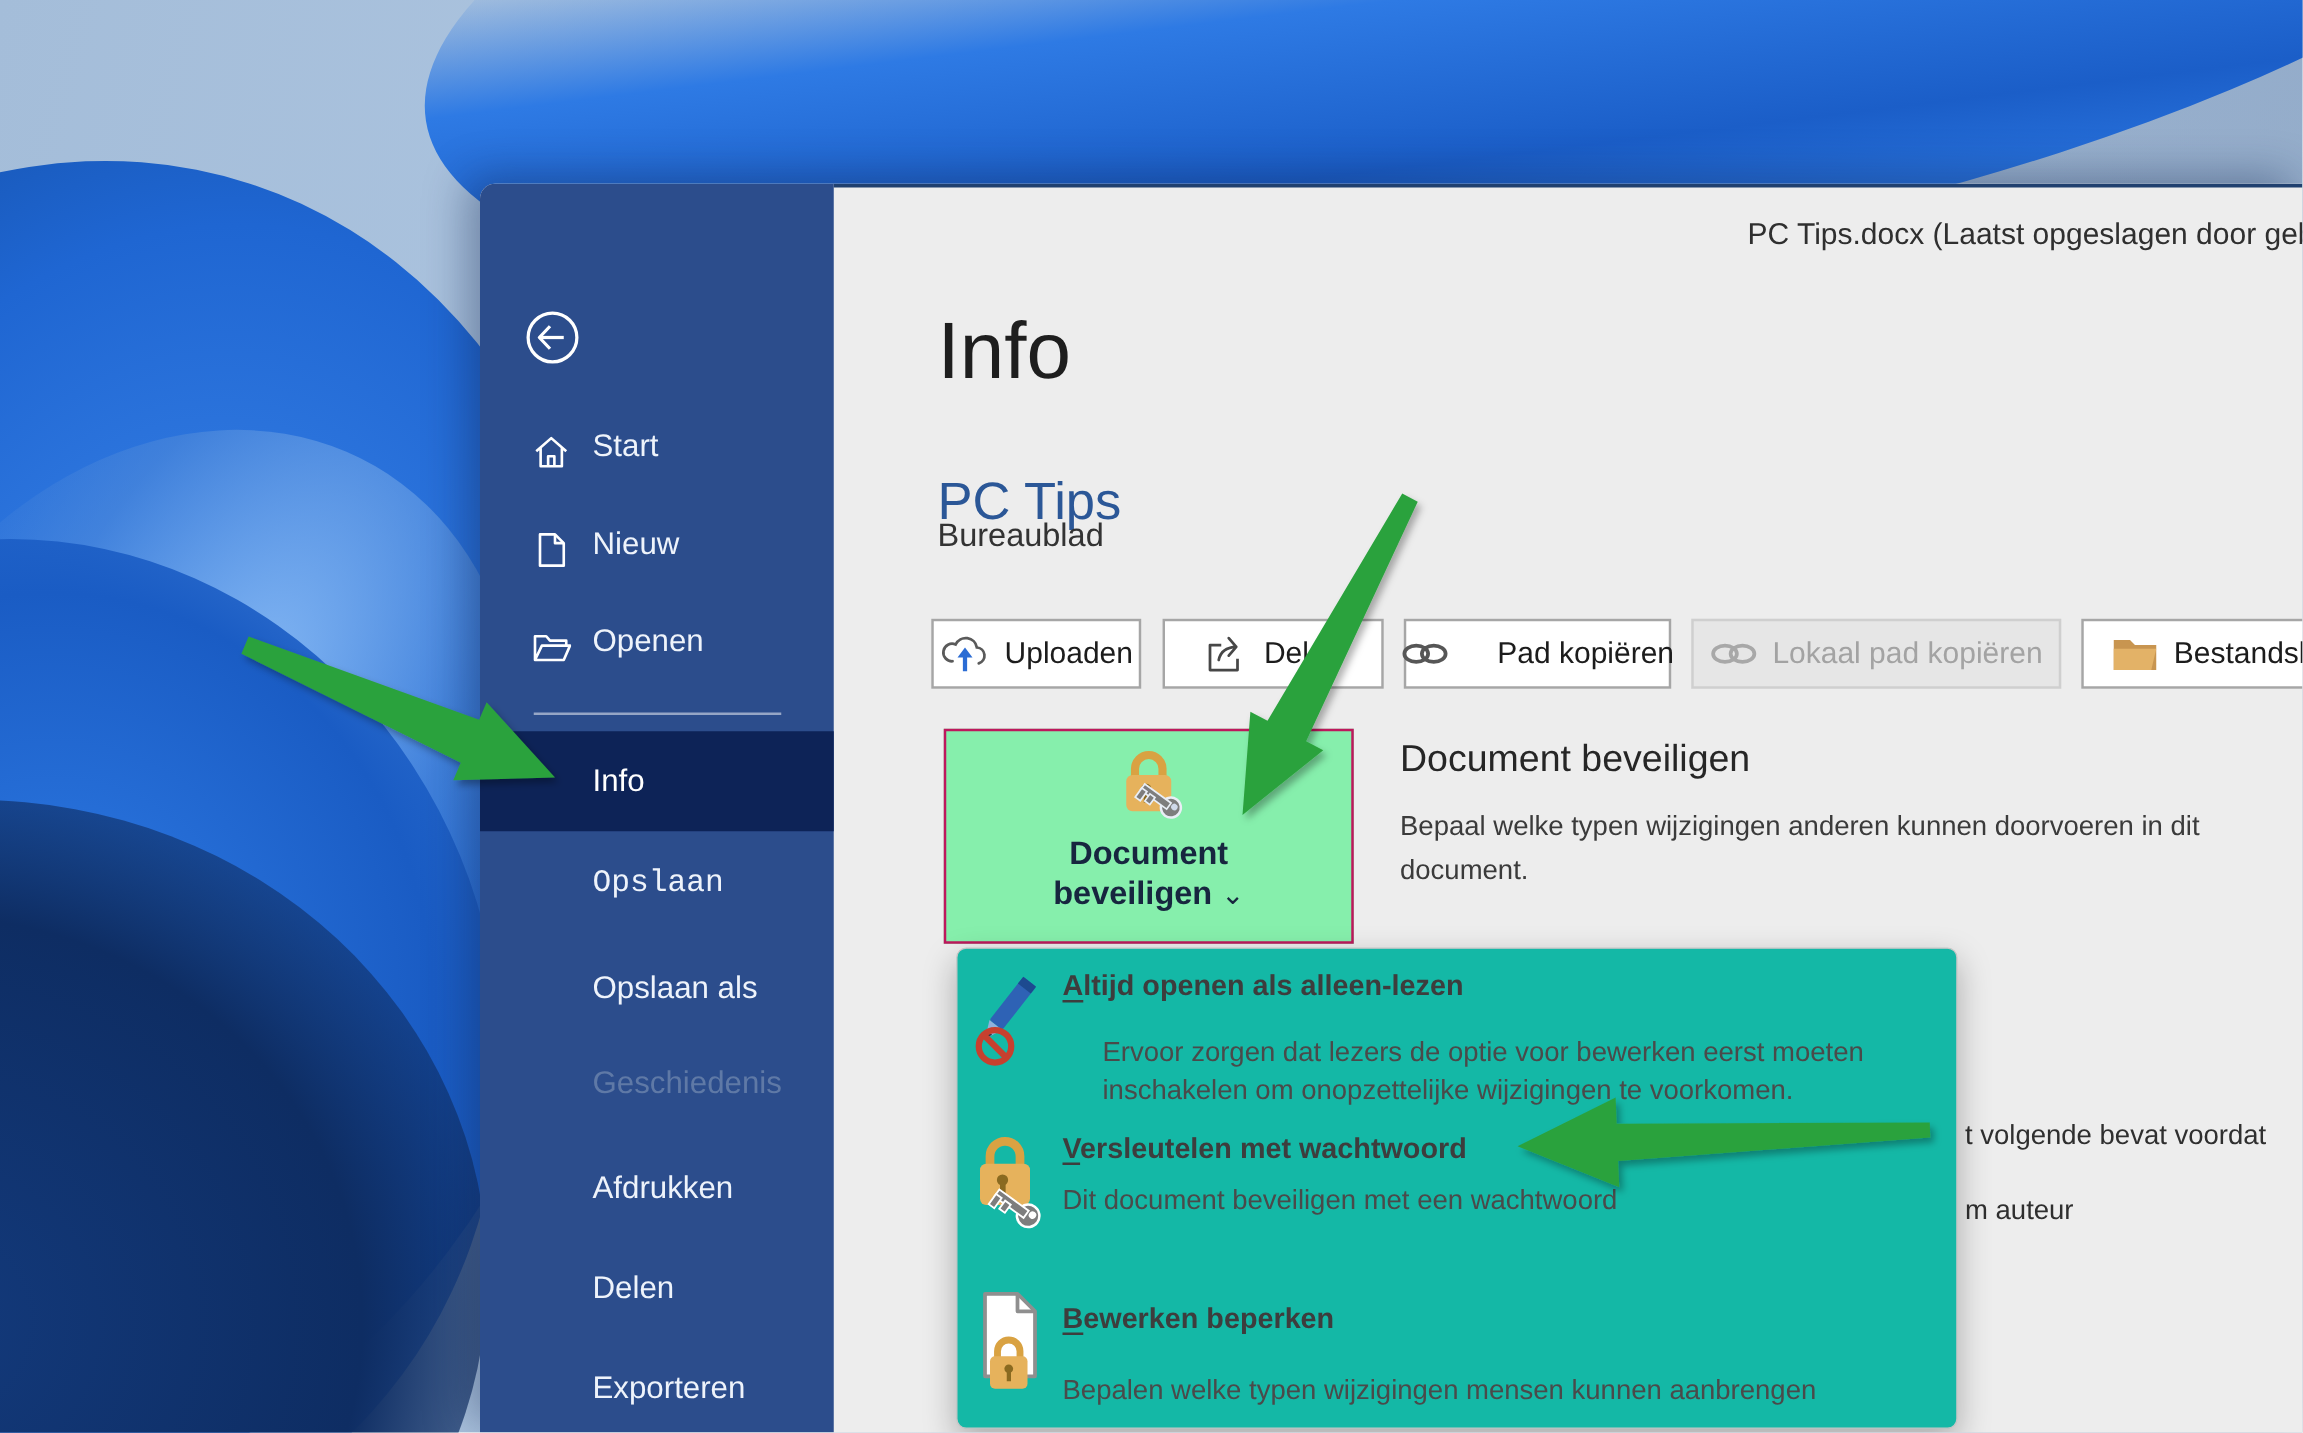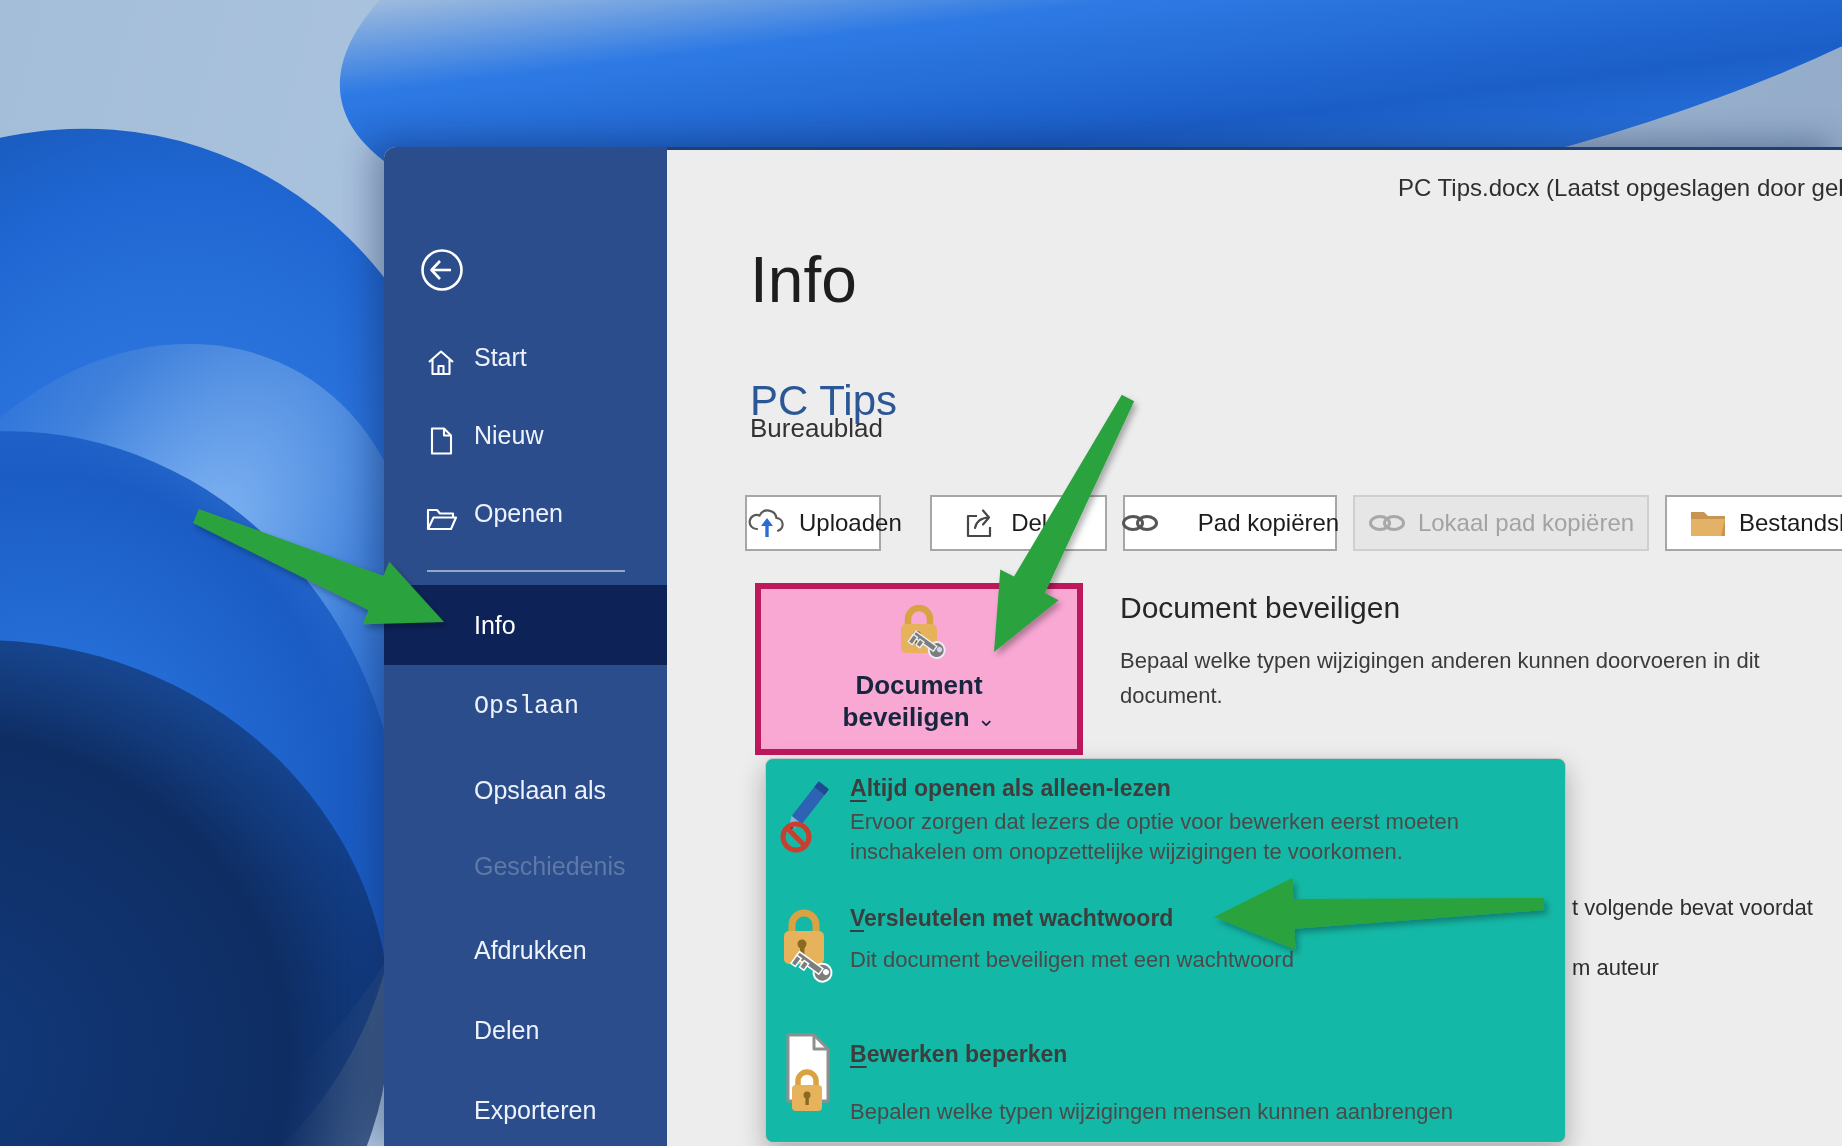--- a/index.html
+++ b/index.html
@@ -47,27 +47,27 @@
   .content-topline { position:absolute; left:283px; top:0; width:1175px; height:3px; background:#20406f; }
   .titlebar-text { position:absolute; left:1014px; top:27px; font-size:24px; color:#2f2f2f; white-space:nowrap; }
   .page-title { position:absolute; left:366px; top:96px; font-size:64px; font-weight:300; color:#1e1e1e; }
   .doc-name { position:absolute; left:366px; top:230px; font-size:42px; color:#2b5797; }
   .doc-loc { position:absolute; left:366px; top:266px; font-size:26px; color:#333; }
 
   .abtn { position:absolute; top:348px; height:56px; background:#fff; border:2px solid #a6a6a6;
     display:flex; align-items:center; justify-content:center; gap:12px;
     font-size:24px; color:#1c1c1c; cursor:pointer; white-space:nowrap; }
   .abtn svg { flex:0 0 auto; }
-  .abtn1 { left:361px; width:136px;justify-content:space-between; } .abtn2 { left:546px; width:177px; }
+  .abtn1 { left:361px; width:168px; } .abtn2 { left:546px; width:177px; }
   .abtn3 { left:739px; width:214px;gap:39px; }
   .abtn4 { left:969px; width:296px; background:#e6e6e6; border-color:#cfcfcf; color:#a3a3a3; cursor:default; }
   .abtn5 { left:1281px; width:292px; justify-content:flex-start; padding-left:22px; }
 
   .protect-btn { position:absolute; left:371px; top:436px; width:328px; height:172px;
-    background:#f9a8d4; border:6px solid #be185d; cursor:pointer; text-align:center; }
+    background:#86efac; border:2px solid #be185d; cursor:pointer; text-align:center; }
   .protect-btn .picon { margin-top:10px; }
   .protect-lbl { font-size:26px; font-weight:bold; color:#17263f; line-height:32px; }
   .chev { font-weight:normal; font-size:22px; color:#17263f; }
 
   .sec-head { position:absolute; left:736px; top:444px; font-size:30px; color:#262626; }
   .sec-desc { position:absolute; left:736px; top:496px; width:700px; font-size:22px;
     color:#3b3b3b; line-height:35px; }
 
   .partial-1 { position:absolute; left:1188px; top:748px; font-size:22px; color:#2f2f2f; white-space:nowrap; }
   .partial-2 { position:absolute; left:1188px; top:808px; font-size:22px; color:#2f2f2f; white-space:nowrap; }
@@ -75,21 +75,21 @@
   
   .menu { position:absolute; left:381px; top:611px; width:801px; height:385px;
     background:#14b8a6; border:1px solid #c6c6c6; border-radius:8px;
     box-shadow:0 10px 26px rgba(0,0,0,.28); }
   .mi { position:absolute; left:0; width:100%; cursor:pointer; }
   .mi .micon { position:absolute; }
   .mi .mtitle { position:absolute; left:84px; font-size:23px; font-weight:bold; color:#3d3d3d; white-space:nowrap; }
   .mi .mdesc { position:absolute; left:84px; font-size:22px; color:#4a4a4a; line-height:30px; width:650px; }
   .mtitle u { text-underline-offset:4px; text-decoration-thickness:2px; }
   .mi1 { top:0; height:124px; } .mi1 .micon { left:4px; top:16px; }
-  .mi1 .mtitle { top:16px; } .mi1 .mdesc { top:48px; }
+  .mi1 .mtitle { top:16px; } .mi1 .mdesc { top:68px;margin-left:32px; }
   .mi2 { top:124px; height:134px; } .mi2 .micon { left:10px; top:20px; }
   .mi2 .mtitle { top:22px; } .mi2 .mdesc { top:62px; }
   .mi3 { top:258px; height:127px; } .mi3 .micon { left:16px; top:14px; }
   .mi3 .mtitle { top:24px; } .mi3 .mdesc { top:80px; }
 
   
   #annotations { position:absolute; inset:0; pointer-events:none; }
 </style>
 </head>
 <body>

